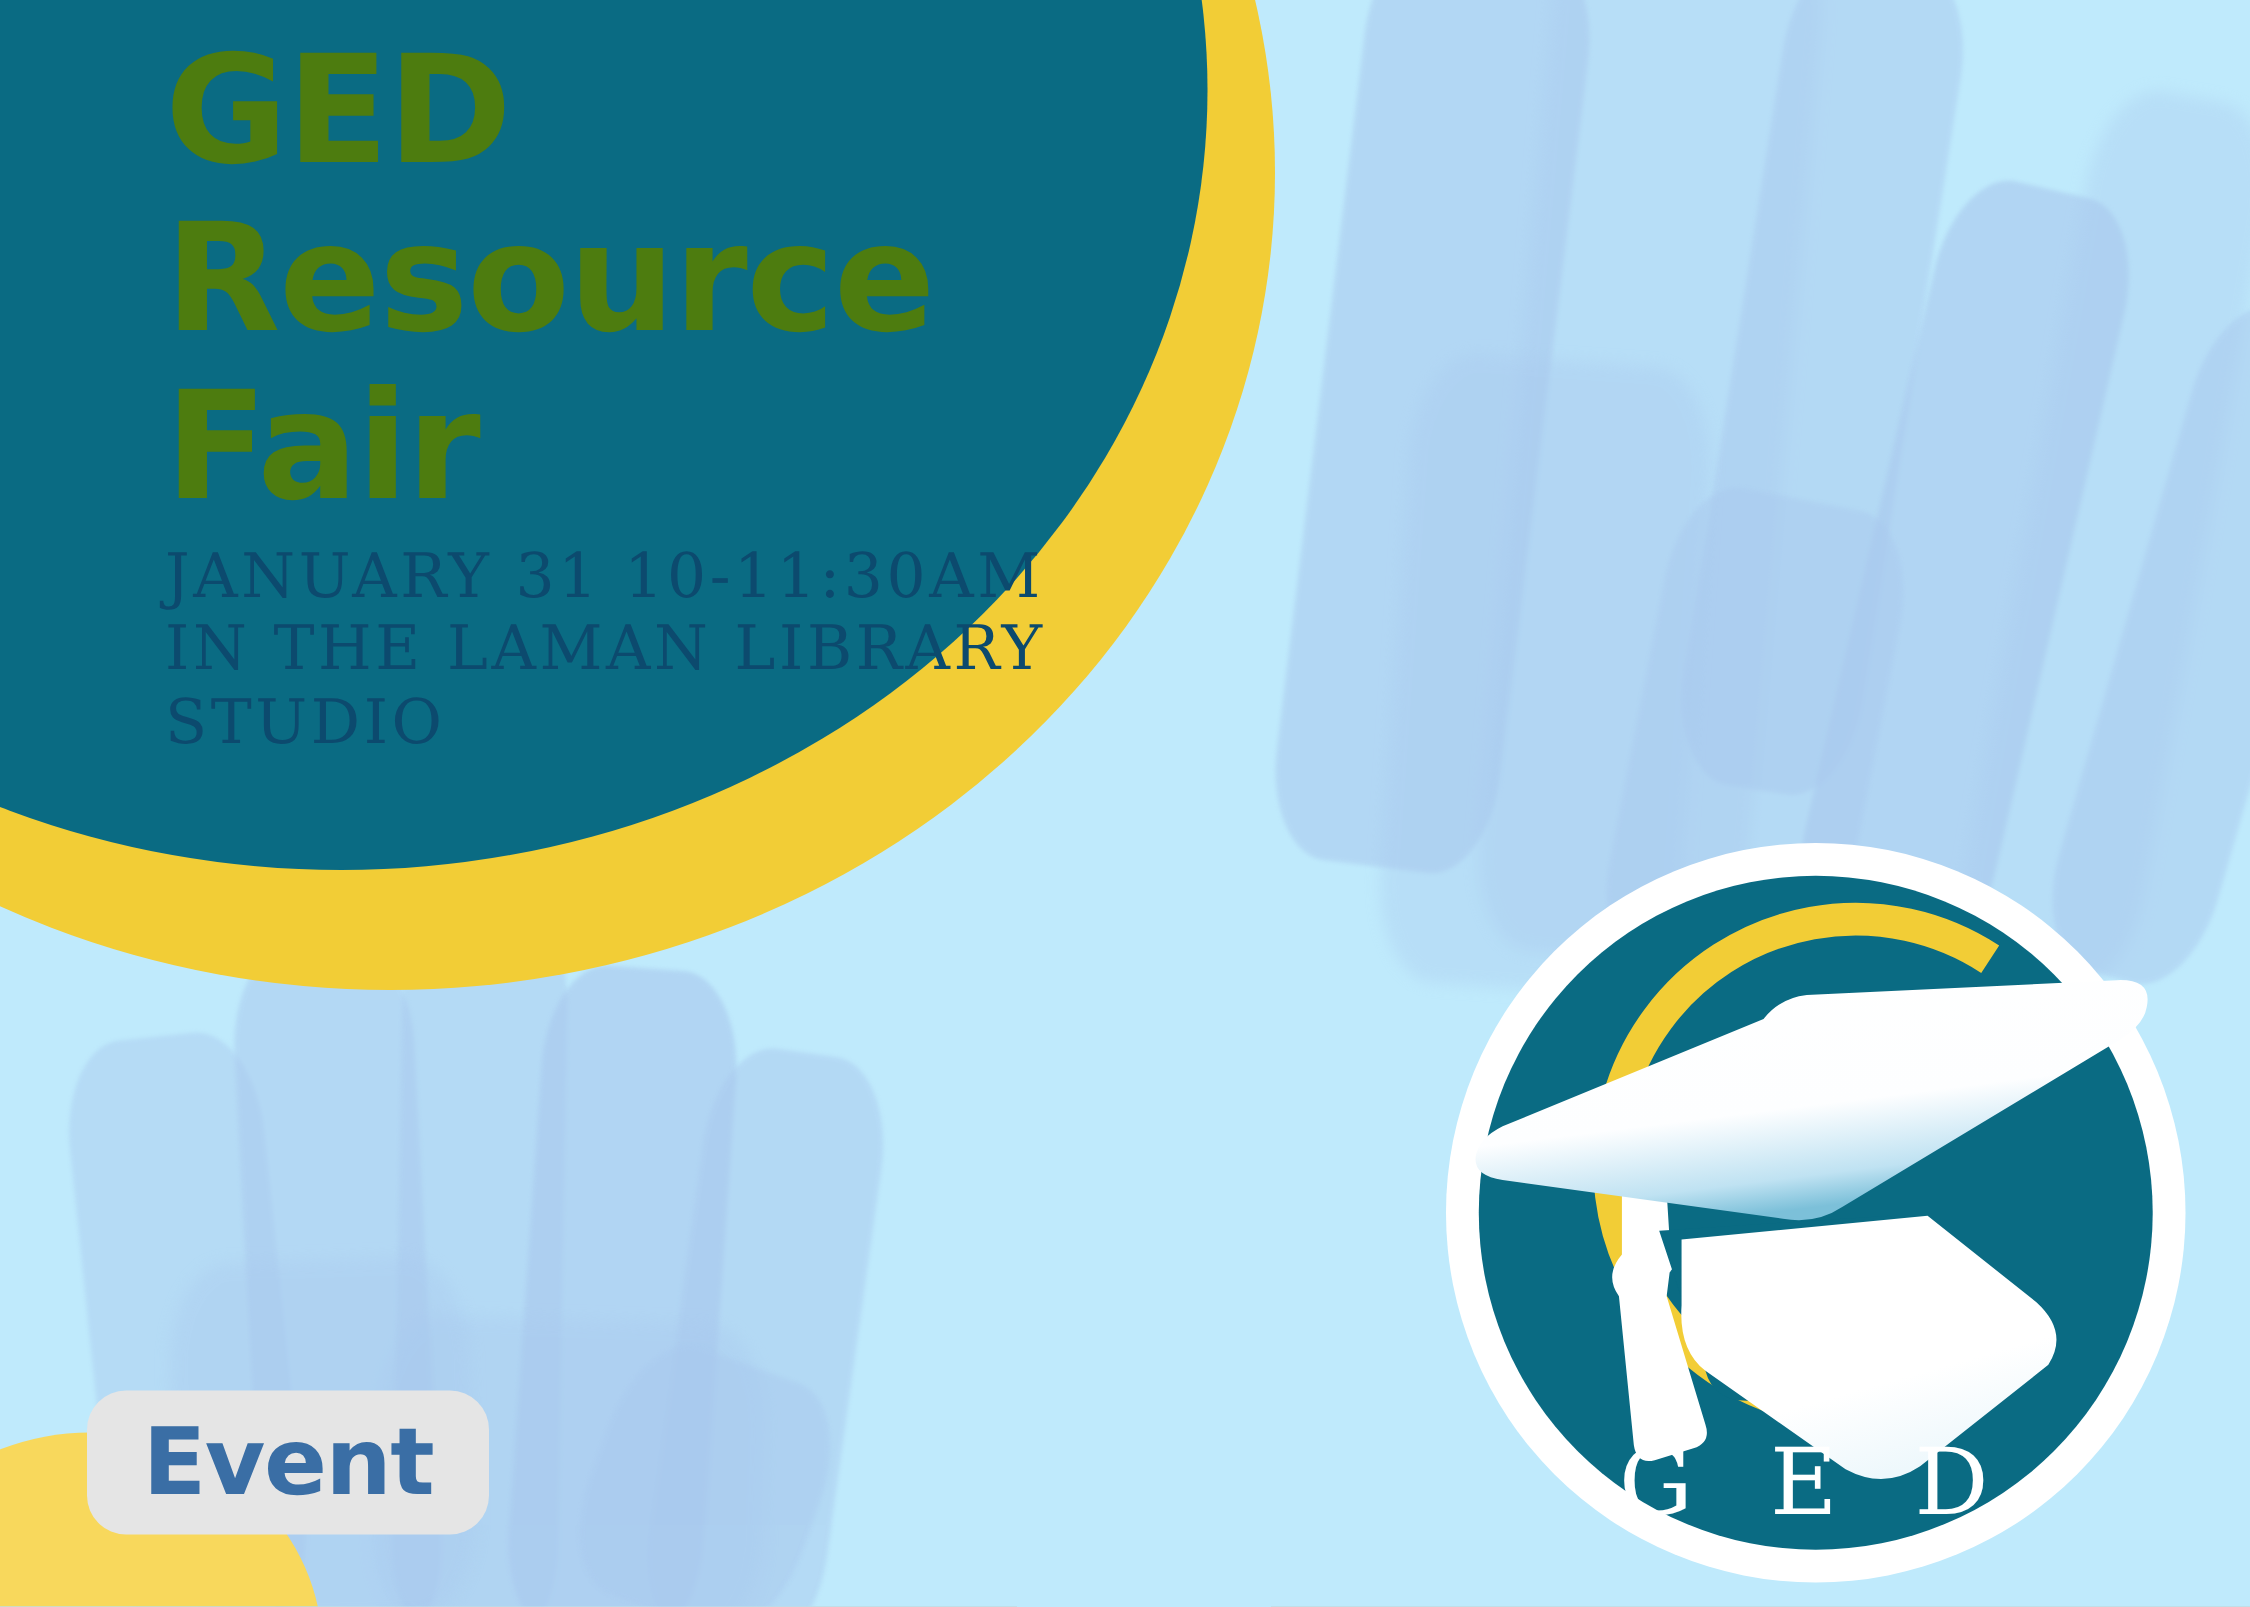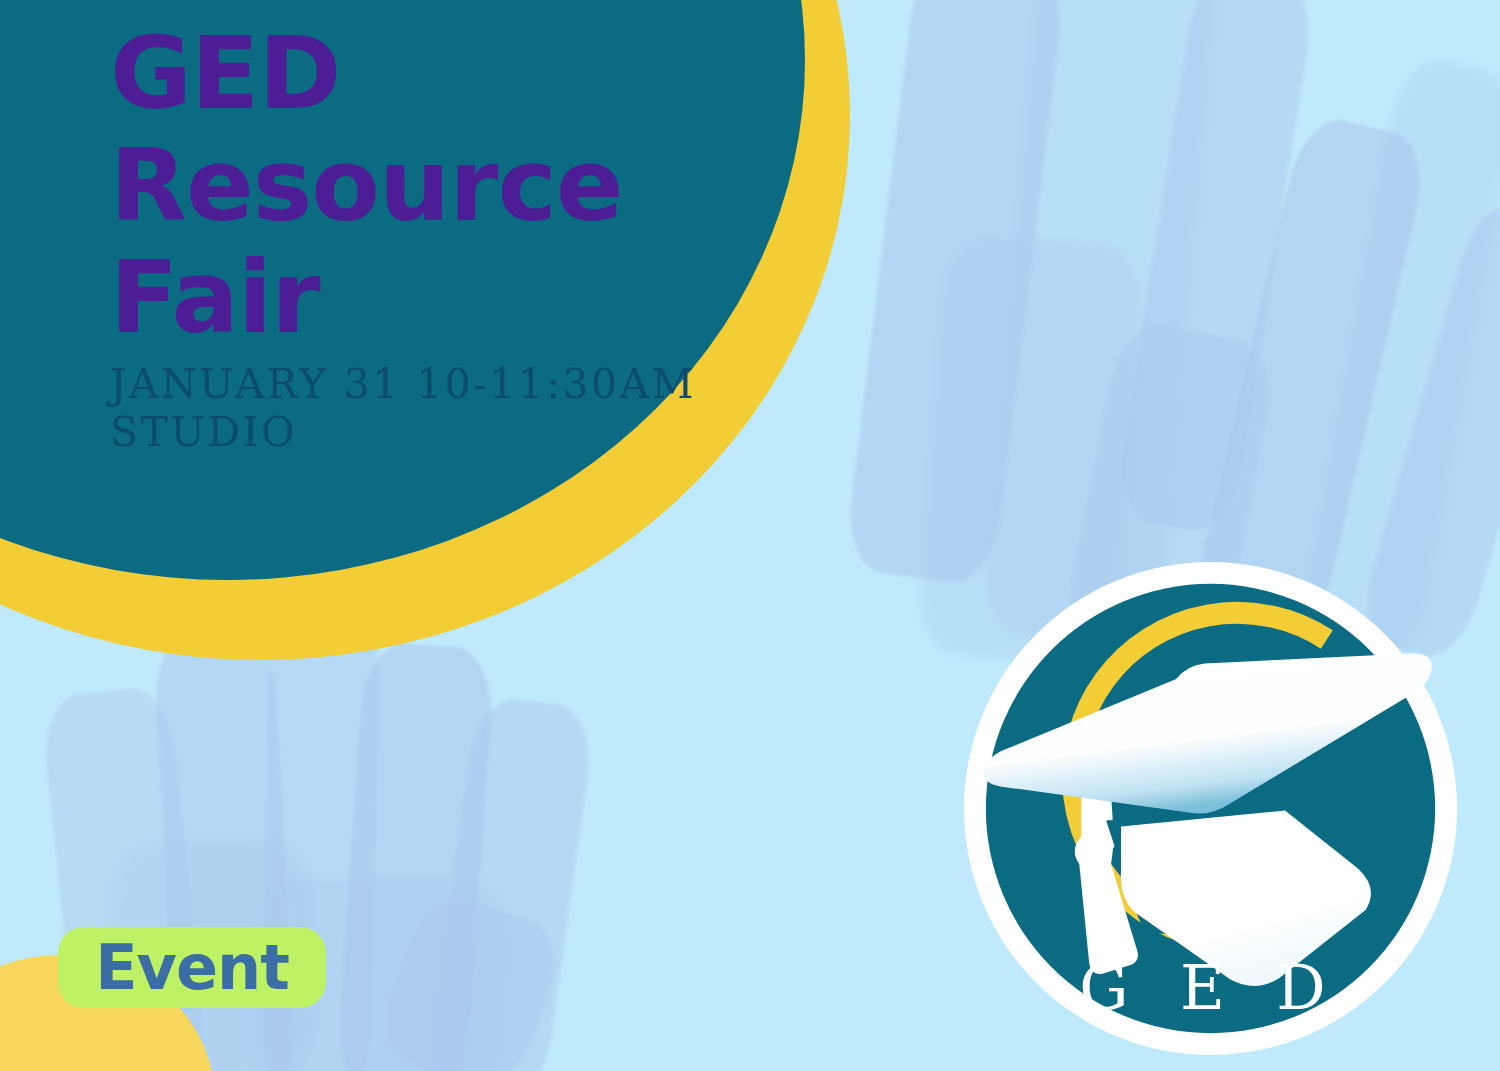--- a/index.html
+++ b/index.html
@@ -87,21 +87,21 @@
 
   
   .headline {
     position: absolute;
     left: 110px;
     top: 18px;
     width: 620px;
   }
   .headline h1 {
     margin: 0;
-    color: #4c1d95;
+    color: #4d7c0f;
     font-family: "DejaVu Sans", sans-serif;
     font-weight: bold;
     font-size: 100px;
     line-height: 1.12;
     letter-spacing: -1px;
   }
   .headline h1 span { display: block; }
   .event-meta {
     margin-top: 6px;
     color: #0c4a6e;
@@ -136,22 +136,22 @@
     line-height: 1.28;
     letter-spacing: -.2px;
   }
 
   
   .badge {
     position: absolute;
     left: 58px;
     top: 927px;
     width: 268px;
-    height: 81px;
-    background: #bef264;
+    height: 96px;
+    background: #e5e5e5;
     border-radius: 26px;
     display: flex;
     align-items: center;
     justify-content: center;
   }
   .badge-label {
     color: #3a6ea5;
     font-family: "DejaVu Sans", sans-serif;
     font-weight: bold;
     font-size: 62px;
@@ -199,20 +199,21 @@
   <div class="blob-yellow-bl"></div>
 
   <div class="headline">
     <h1>
       <span>GED</span>
       <span>Resource</span>
       <span>Fair</span>
     </h1>
     <div class="event-meta">
       <span>JANUARY 31 10-11:30AM</span>
+      <span>IN THE LAMAN LIBRARY</span>
       <span>STUDIO</span>
     </div>
   </div>
 
 
   <div class="badge">
     <span class="badge-label">Event</span>
   </div>
 
   <div class="logo">

